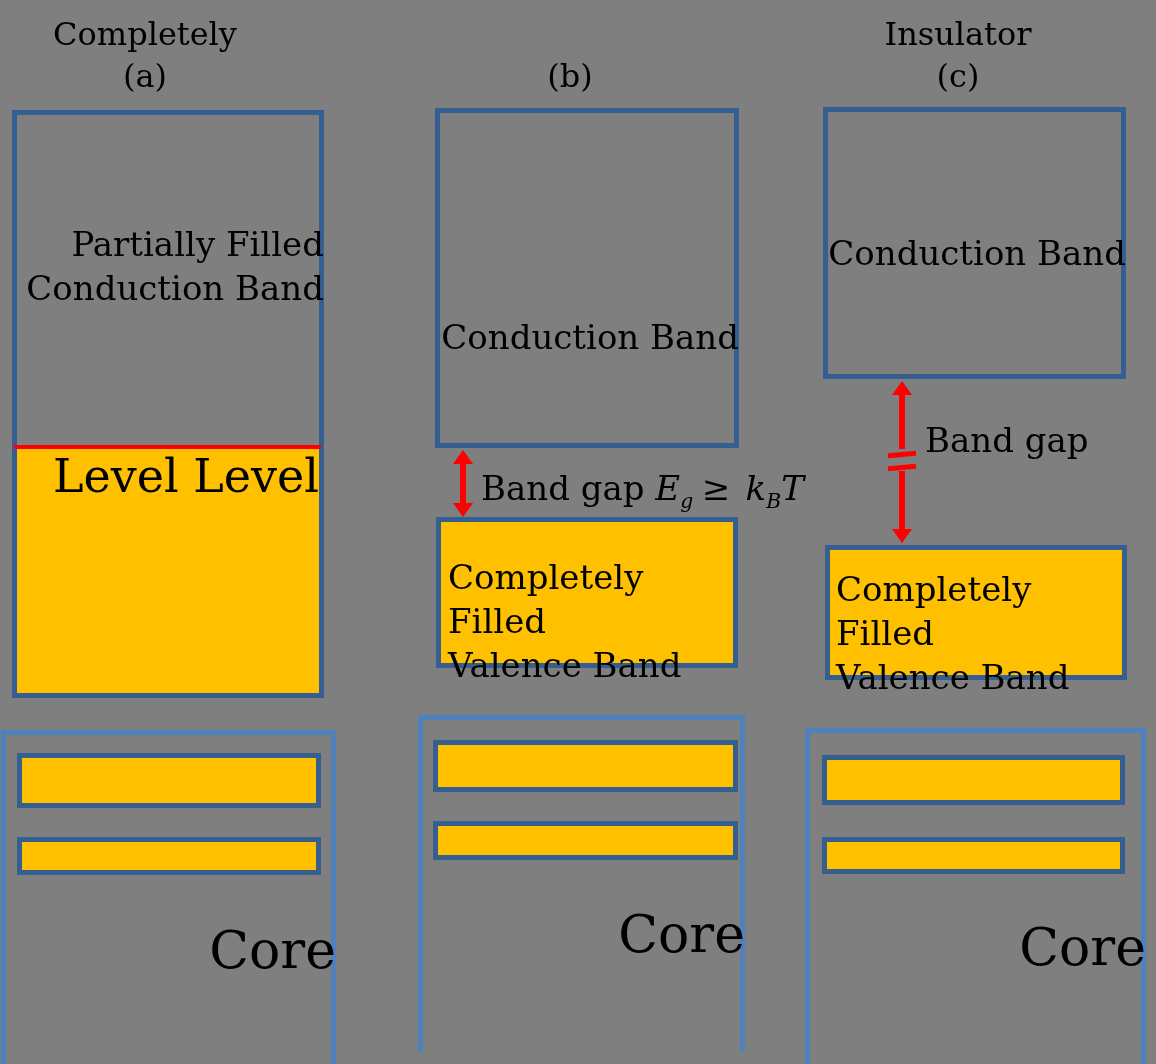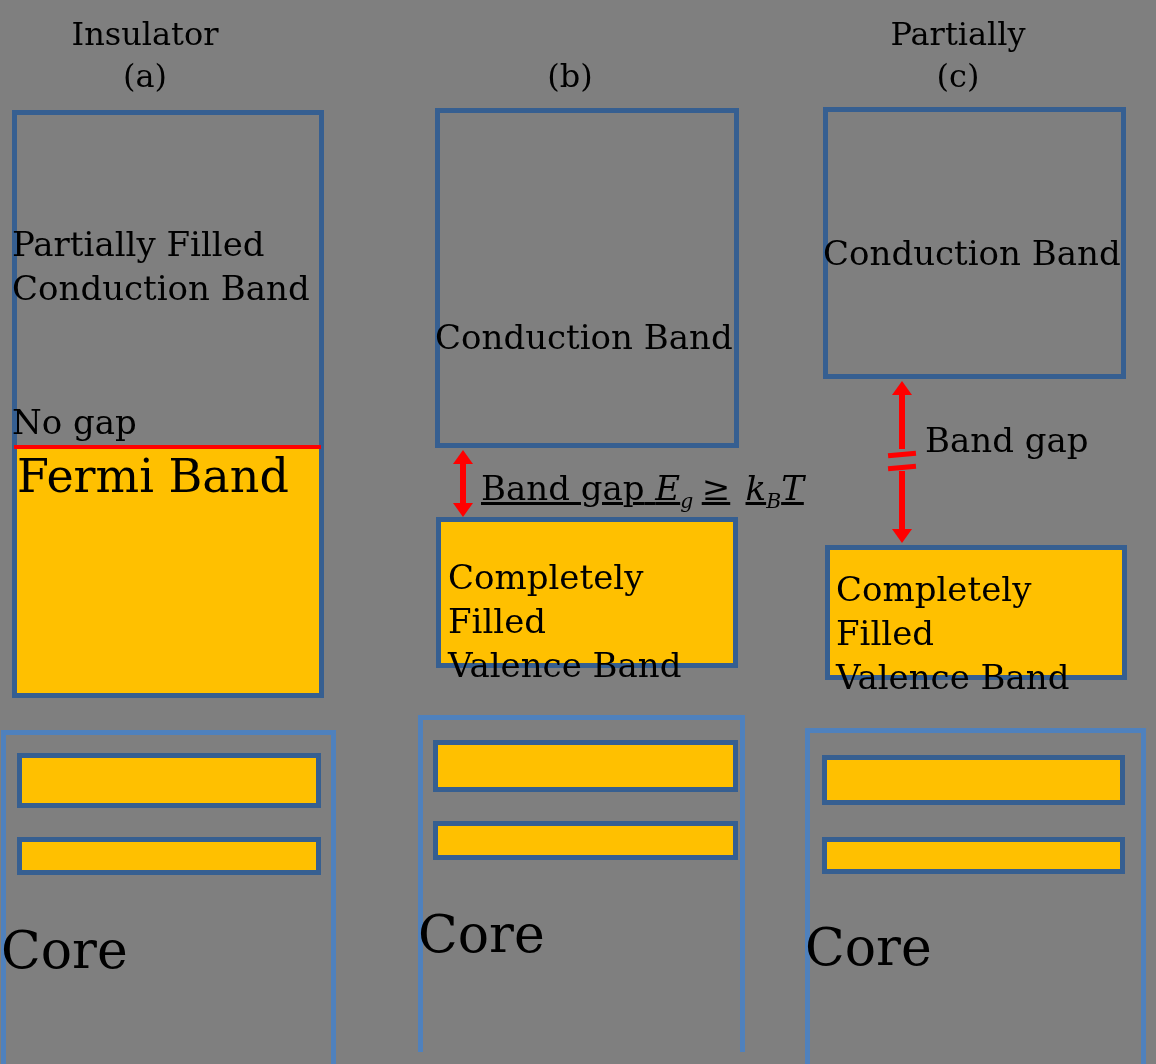--- a/index.html
+++ b/index.html
@@ -4,68 +4,67 @@
 <style>
   html,body { margin:0; padding:0; }
   .canvas {
     position:relative; width:1156px; height:1064px;
     background:#7f7f7f; overflow:hidden;
     font-family:"DejaVu Serif", serif; color:#000000;
   }
   .canvas div, .canvas span { box-sizing:border-box; }
   .hdr  { position:absolute; font-size:32px; line-height:40px; text-align:center; }
   .txt  { position:absolute; font-size:34px; line-height:44px; }
-  .center { text-align:left; }
+  .center { text-align:right; }
   .band-box { position:absolute; border:5px solid #365f91; background:transparent; }
   .yellow   { background:#ffc000; }
   .fill     { position:absolute; background:#ffc000; }
   .core-box { position:absolute; border:5px solid #4f81bd; border-bottom:none; }
   .bar      { position:absolute; background:#ffc000; border:5px solid #365f91; }
   .redline  { position:absolute; background:#ff0000; }
   .shaft    { position:absolute; width:6px; background:#ff0000; }
   .head-up   { position:absolute; width:0; height:0;
                border-left:10px solid transparent; border-right:10px solid transparent;
                border-bottom:14px solid #ff0000; }
   .head-down { position:absolute; width:0; height:0;
                border-left:10px solid transparent; border-right:10px solid transparent;
                border-top:14px solid #ff0000; }
   .tick { position:absolute; width:28px; height:5px; background:#ff0000; transform:rotate(-5deg); }
   .fermi { font-size:46px; line-height:48px; }
   .core-lbl { font-size:52px; line-height:44px; }
-  .eq { white-space:nowrap;text-decoration:underline; }
+  .eq { white-space:nowrap; }
   .it { font-style:italic; }
   .eq sub { font-size:0.6em; font-style:italic; }
   .rel { margin:0 0.45em 0 0.25em; }
 </style>
 </head>
 <body>
 
 <div class="canvas">
 
-  <div class="hdr" style="left:20px;top:14px;width:250px">Insulator</div>
+  <div class="hdr" style="left:20px;top:14px;width:250px">Completely</div>
   <div class="hdr" style="left:20px;top:56px;width:250px">(a)</div>
 
   <div class="hdr" style="left:420px;top:56px;width:300px">(b)</div>
 
-  <div class="hdr" style="left:808px;top:14px;width:300px">Partially</div>
+  <div class="hdr" style="left:808px;top:14px;width:300px">Insulator</div>
   <div class="hdr" style="left:808px;top:56px;width:300px">(c)</div>
 
   <div class="fill" style="left:17px;top:449px;width:302px;height:244px"></div>
   <div class="band-box" style="left:12px;top:110px;width:312px;height:588px"></div>
 
   <div class="txt center" style="left:12px;top:222px;width:312px">
     <span>Partially Filled</span><br>
     <span>Conduction Band</span>
   </div>
 
-  <div class="txt center" style="left:12px;top:400px;width:312px">No gap</div>
 
   <div class="redline" style="left:14px;top:445px;width:307px;height:4px"></div>
 
-  <div class="txt center fermi" style="left:17px;top:452px;width:302px">Fermi Band</div>
+  <div class="txt center fermi" style="left:17px;top:452px;width:302px">Level Level</div>
 
   <div class="core-box" style="left:1px;top:730px;width:335px;height:345px"></div>
   <div class="bar" style="left:17px;top:753px;width:304px;height:55px"></div>
   <div class="bar" style="left:17px;top:837px;width:304px;height:38px"></div>
   <div class="txt center core-lbl" style="left:1px;top:928px;width:335px">Core</div>
 
   <div class="band-box" style="left:435px;top:108px;width:304px;height:340px"></div>
   <div class="txt center" style="left:435px;top:315px;width:304px">Conduction Band</div>
 
   <div>

